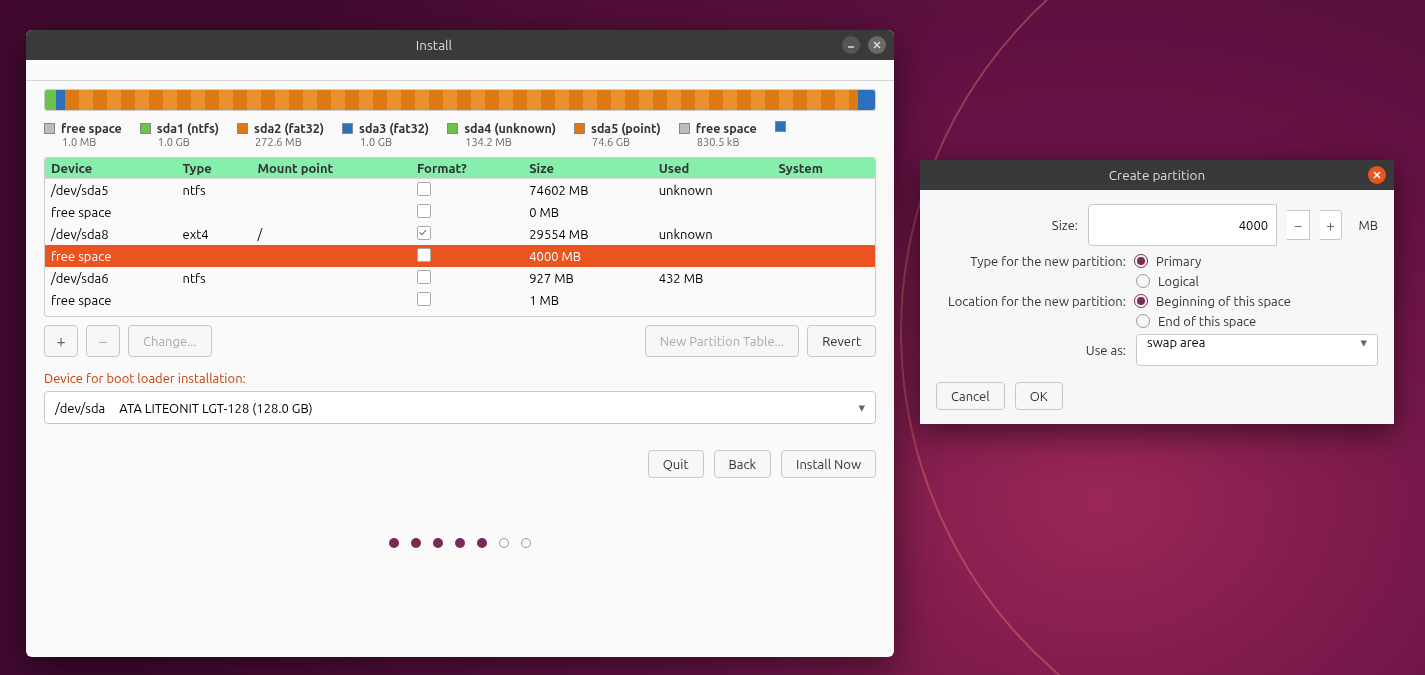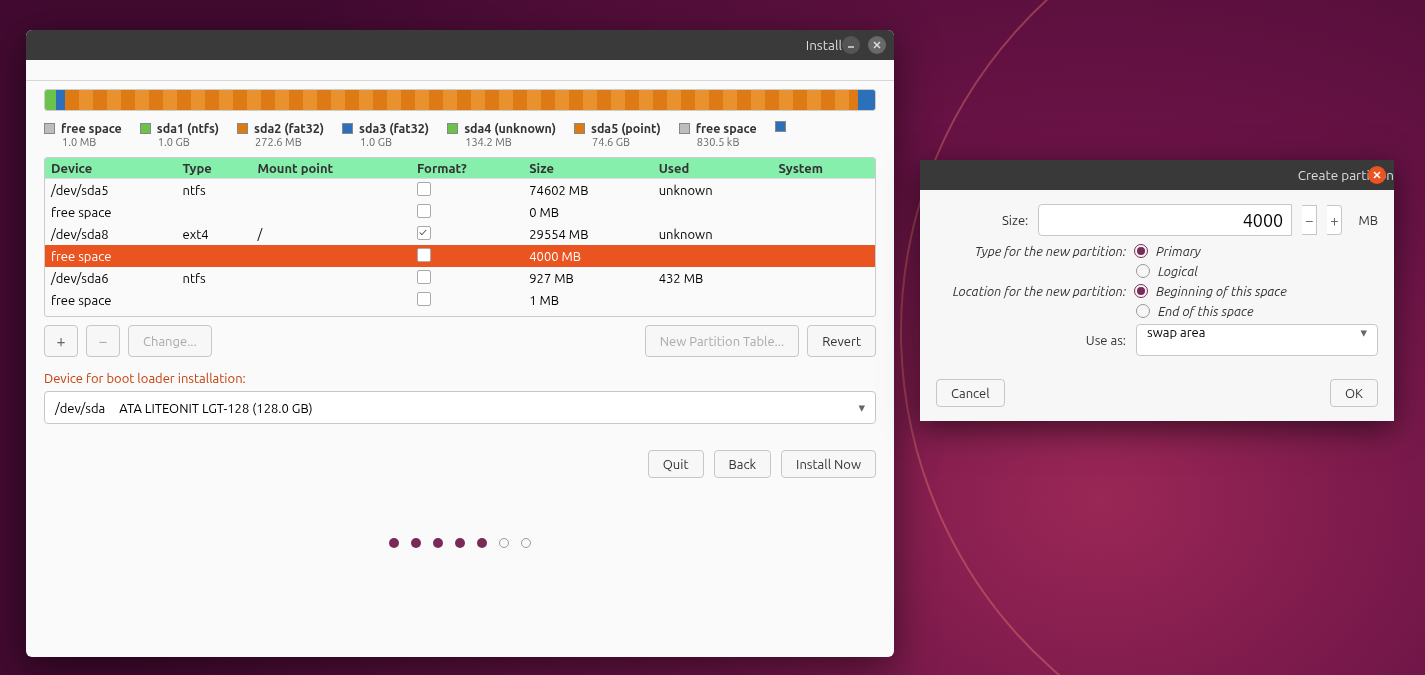--- a/index.html
+++ b/index.html
@@ -18,21 +18,21 @@
   
   .win-main {
     position:absolute; left:26px; top:30px; width:868px; height:627px;
     background:#fafafa; border-radius:6px; box-shadow:0 10px 40px rgba(0,0,0,.5);
     display:flex; flex-direction:column; overflow:hidden;
   }
   .titlebar {
     height:30px; background:#3a3a3a; color:#ddd; display:flex; align-items:center;
     font-size:13.5px; position:relative;
   }
-  .titlebar .title-text { flex:1; text-align:right; }
+  .titlebar .title-text { flex:1; text-align:center; }
   .titlebar .win-btn {
     width:18px; height:18px; border-radius:50%; margin-right:8px;
     display:flex; align-items:center; justify-content:center; font-size:11px; color:#fff;
     background:#555;
   }
   .titlebar .win-btn.close { background:#555; }
   .titlebar .win-btn svg { width:10px; height:10px; }
   .titlebar .win-btn.close { background:#696969; }
   .titlebar .min { margin-left:auto; }
   .titlebar .close { background:#6b6b6b; }
@@ -95,37 +95,37 @@
     overflow:hidden;
   }
   .win-dialog .titlebar { background:#393939; }
   .win-dialog .titlebar .close-red {
     position:absolute; right:8px; top:6px; width:18px; height:18px; border-radius:50%;
     background:#e95420; display:flex; align-items:center; justify-content:center;
   }
   .dlg-body { padding:14px 16px 14px 16px; }
   .form-row { display:flex; align-items:center; margin-bottom:8px; gap:10px; }
   .form-row .lbl { width:190px; text-align:right; font-size:13px; color:#333; }
-  .size-input { flex:1; height:32px; border:1px solid #c7c7c7; border-radius:4px 0 0 4px; text-align:right; padding:3px 8px; font-size:18px; }
+  .size-input { flex:1; height:42px; border:1px solid #c7c7c7; border-radius:4px 0 0 4px; text-align:right; padding:3px 8px; font-size:13px; }
   .spin { width:30px; height:30px; border:1px solid #c7c7c7; border-left:none; background:#fff; font-size:15px; color:#666; }
   .spin.plus { border-radius:0 4px 4px 0; }
   .unit { font-size:13px; color:#333; margin-left:6px; }
-  .radio-row { display:flex; gap:8px; font-size:13px; color:#333; padding-left:200px; margin-bottom:6px;font-style:italic; }
+  .radio-row { display:flex; gap:8px; font-size:13px; color:#333; padding-left:200px; margin-bottom:6px; }
   .radio-row.first { padding-left:0; }
   .radio {
     width:14px; height:14px; border-radius:50%; border:1px solid #999; display:inline-block; position:relative;
   }
   .radio.checked { border-color:#7a2a57; }
   .radio.checked::after { content:""; position:absolute; inset:2px; background:#7a2a57; border-radius:50%; }
   .select-box {
     flex:1; height:32px; border:1px solid #c7c7c7; border-radius:4px; background:#fff;
     display:flex; align-items:flex-start; padding:0 10px; font-size:13px;
   }
   .select-box .chev { margin-left:auto; color:#666; }
-  .dlg-footer { display:flex; justify-content:space-between; margin-top:23px; }
+  .dlg-footer { display:flex; gap:10px; justify-content:flex-start; margin-top:16px; }
 </style>
 </head>
 <body>
 
 <div class="win-main">
   <div class="titlebar">
     <span class="title-text">Install</span>
     <span class="win-btn min">
       <svg viewBox="0 0 10 10">
           <line x1="2" y1="7" x2="8" y2="7" stroke="#ddd" stroke-width="1.5"></line>

